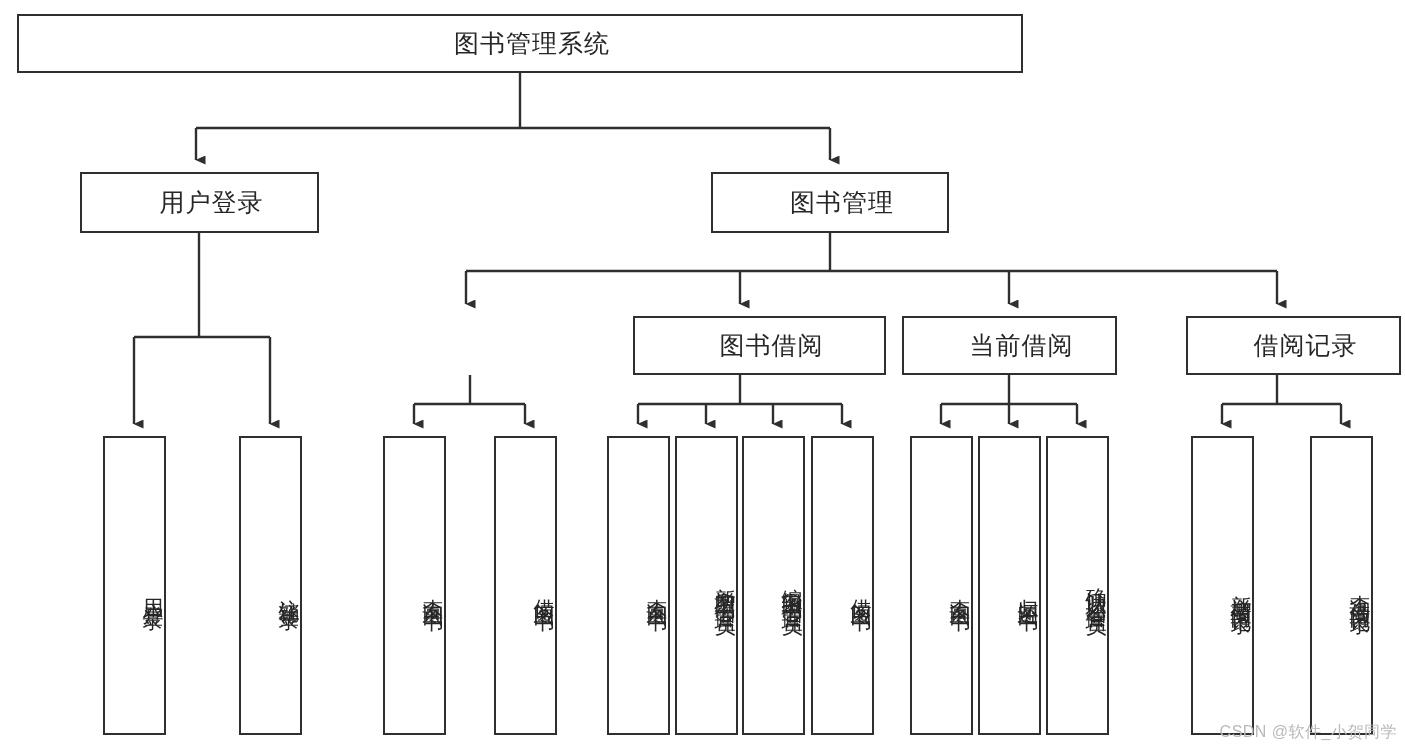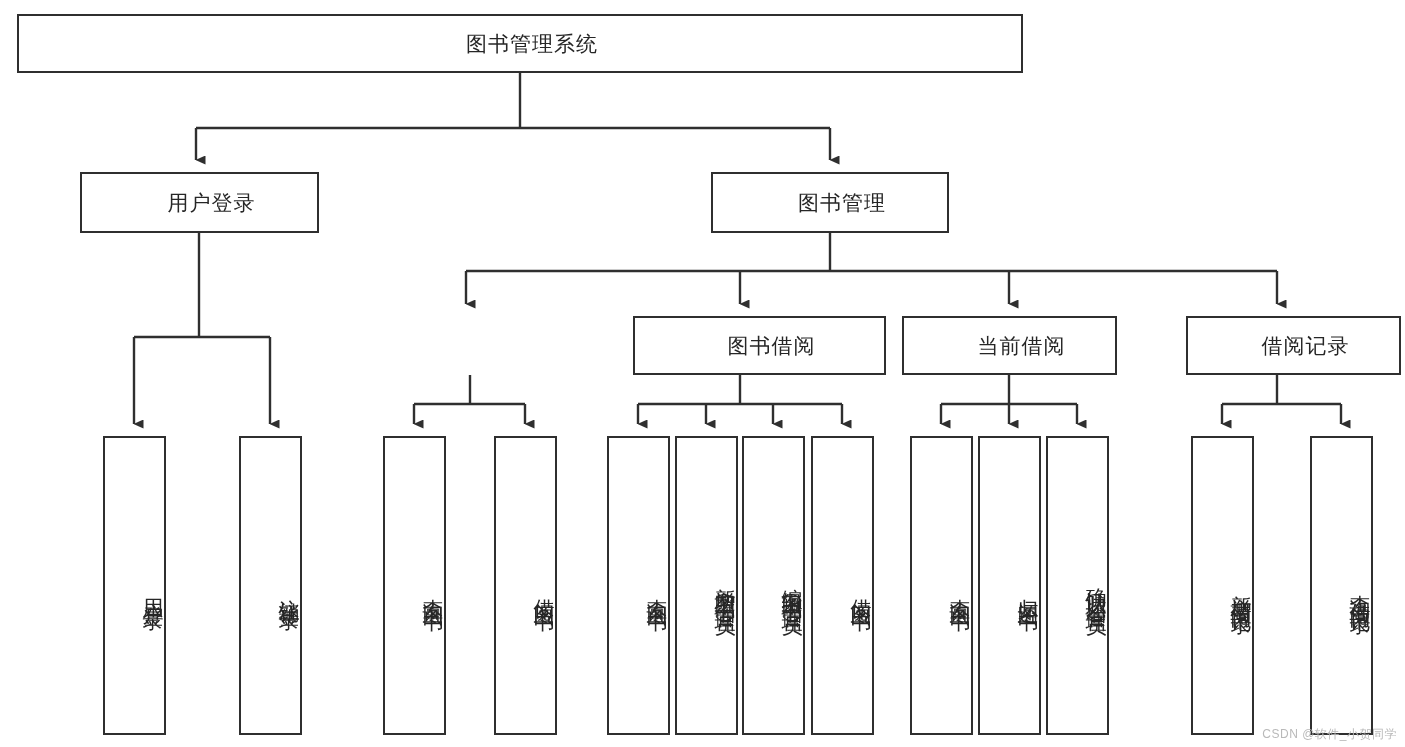--- a/index.html
+++ b/index.html
@@ -30,21 +30,21 @@
     position: absolute;
     box-sizing: border-box;
     border: 2px solid #2f2f2f;
     background: #ffffff;
     display: flex;
     align-items: center;
     justify-content: center;
     color: #262626;
   }
   .node.horiz {
-    font-size: 21px;
+    font-size: 25px;
     letter-spacing: 1px;
     padding-left: 24px;
   }
   .node.vert {
     writing-mode: vertical-rl;
     text-orientation: upright;
     font-size: 21px;
     letter-spacing: 4px;
     line-height: 1;
     align-items: flex-start;
@@ -55,21 +55,21 @@
     padding-top: 6px;
   }
   .node.vert .vtext {
     writing-mode: vertical-rl;
     text-orientation: upright;
   }
   .watermark {
     position: absolute;
     right: 8px;
     bottom: 4px;
-    font-size: 12px;
+    font-size: 16px;
     color: #b9b9b9;
     letter-spacing: 0.5px;
     white-space: nowrap;
   }
 </style>
 </head>
 <body>
 
 <div id="canvas">
 

